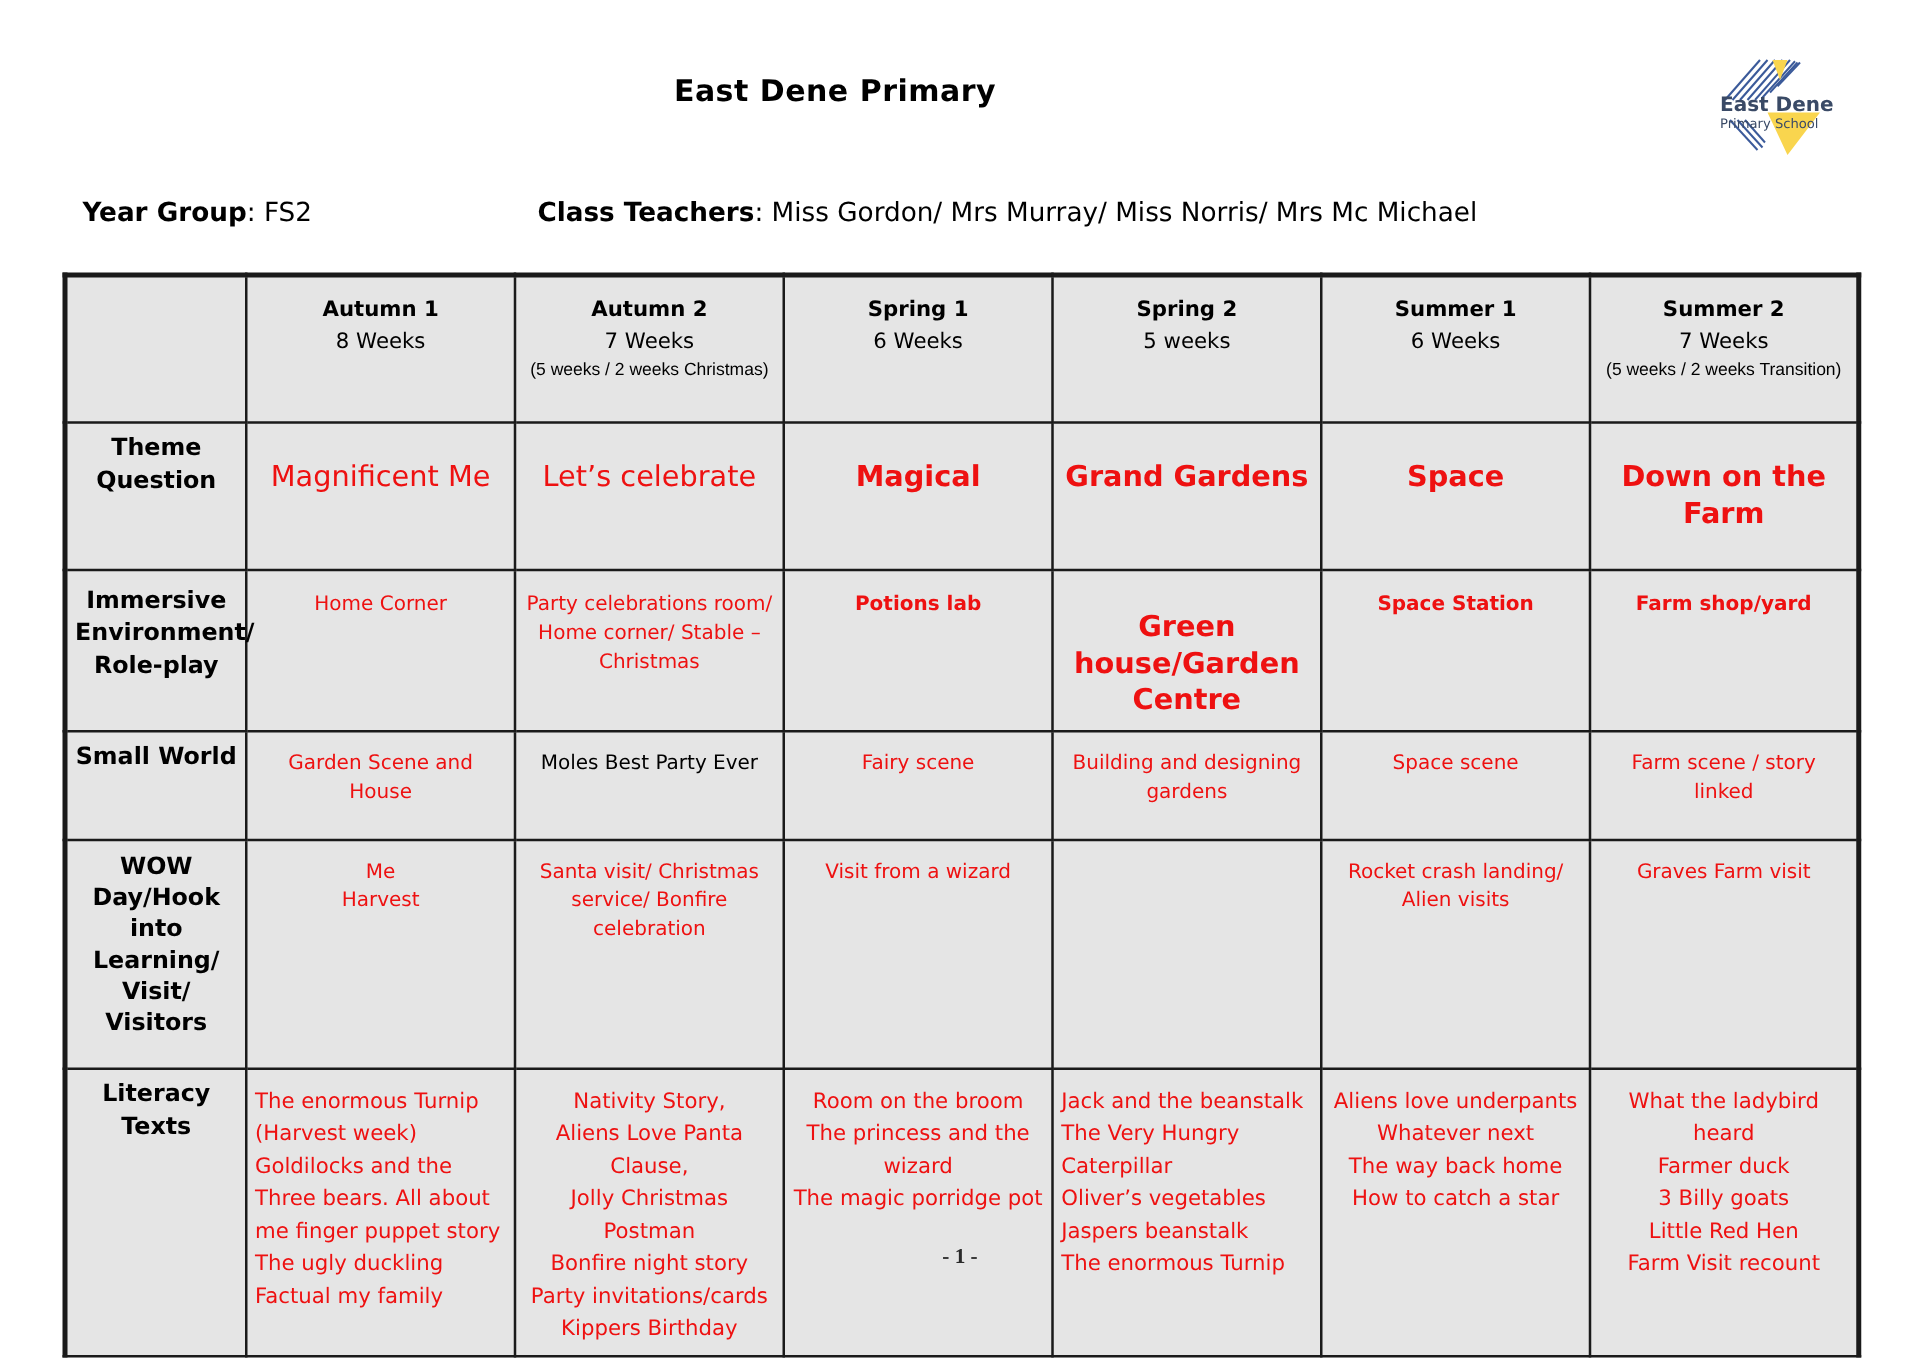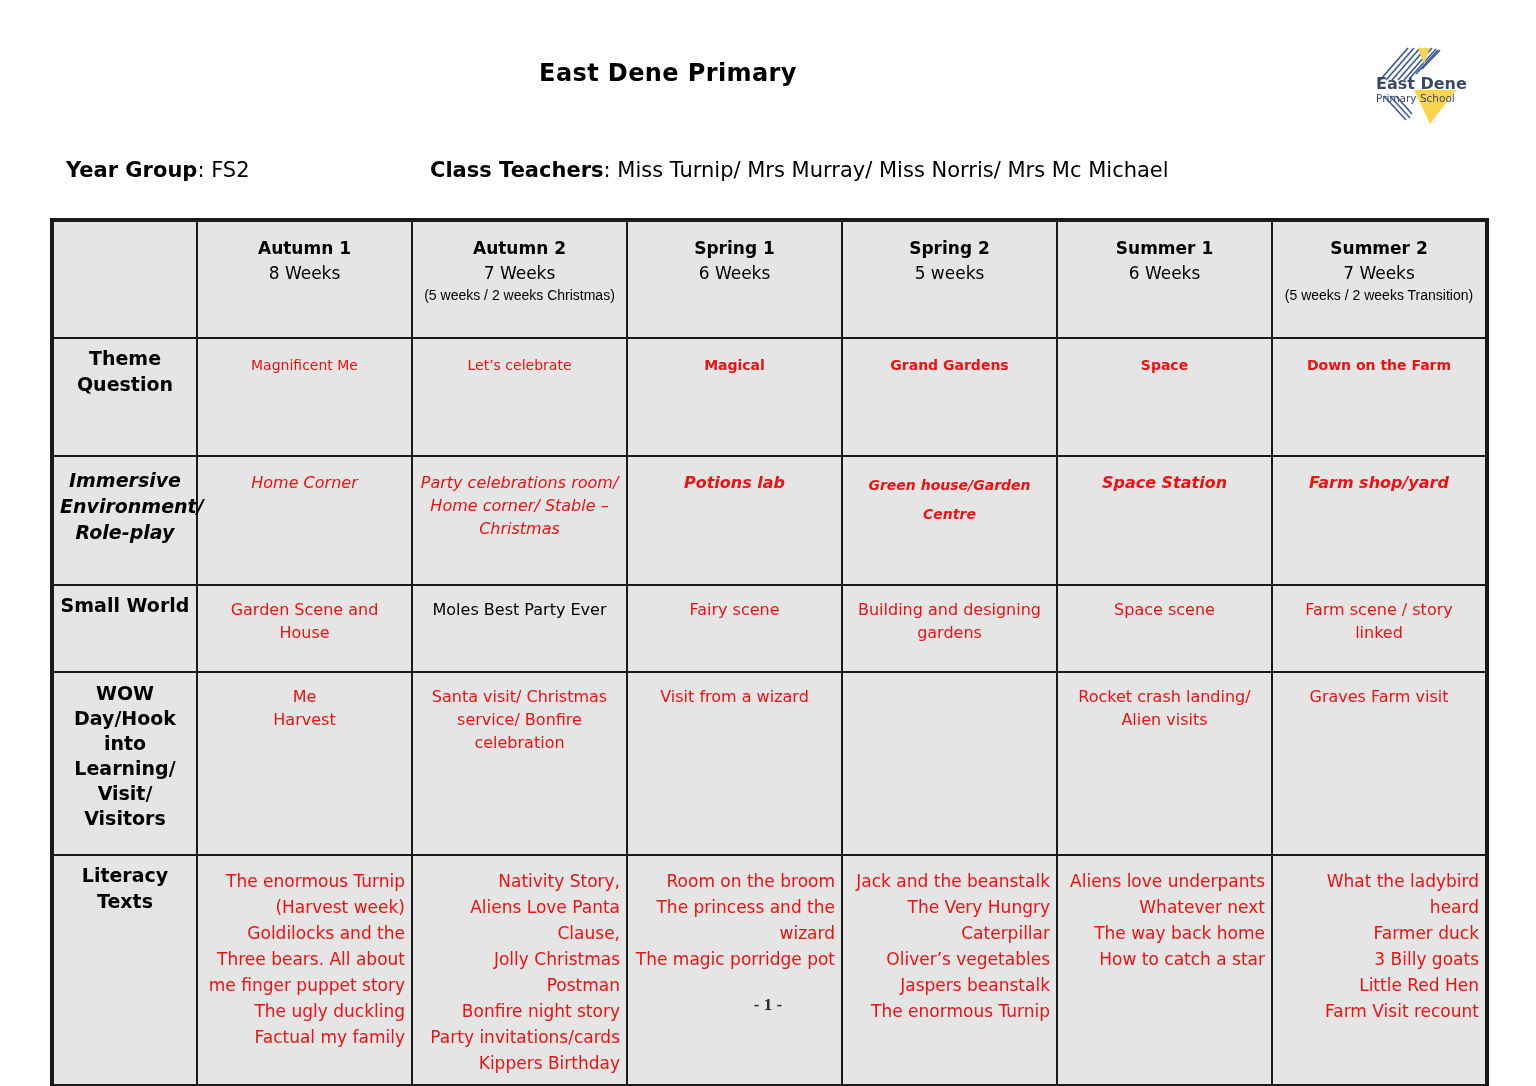--- a/index.html
+++ b/index.html
@@ -145,36 +145,36 @@
   
   .cell-txt {
     font-family: "DejaVu Sans", sans-serif;
     font-size: 17px;
     line-height: 24px;
     white-space: pre-line;
   }
   .red    { color: #ee1111; }
   .black  { color: #000000; }
   .bold   { font-weight: bold; }
-  .big    { font-size: 14px; line-height: 29px; }
+  .big    { font-size: 23px; line-height: 29px; margin-top: 17px; }
   .small  { font-size: 16px; line-height: 23px; }
   .left   { text-align: left; }
 
   
   .r-theme     td { height: 102px; }
-  .r-immersive td { height: 109px; font-style: italic; }
+  .r-immersive td { height: 109px; }
   .r-smallworld td { height: 71px; }
   .r-wow       td { height: 165px; }
   .r-literacy  td { height: 174px; }
 
   .r-theme .cell-txt      { padding-top: 6px; }
   .r-immersive .cell-txt  { padding-top: 8px; }
   .r-smallworld .cell-txt { padding-top: 6px; }
   .r-wow .cell-txt        { padding-top: 6px; }
-  .r-literacy .cell-txt   { padding-top: 6px; font-size: 17px; line-height: 26px; text-align: right; }
+  .r-literacy .cell-txt   { padding-top: 6px; font-size: 17px; line-height: 26px; }
 
   .r-wow .row-label       { line-height: 25px; padding-top: 8px; }
   .r-immersive .row-label { padding-top: 10px; }
 
   
   .page-footer {
     position: absolute;
     left: 0;
     top: 995px;
     width: 1536px;
@@ -216,21 +216,21 @@
       <text x="16" y="51" font-family="DejaVu Sans, sans-serif" font-size="16" font-weight="bold" fill="#3a4a66">East Dene</text>
       <text x="16" y="64" font-family="DejaVu Sans, sans-serif" font-size="10.5" fill="#3a4a66">Primary School</text>
     </svg>
   </div>
 
   <div class="meta-row">
     <div class="meta-yeargroup">
       <span class="meta-label">Year Group</span><span class="meta-value">: FS2</span>
     </div>
     <div class="meta-teachers">
-      <span class="meta-label">Class Teachers</span><span class="meta-value">: Miss Turnip/ Mrs Murray/ Miss Norris/ Mrs Mc Michael</span>
+      <span class="meta-label">Class Teachers</span><span class="meta-value">: Miss Gordon/ Mrs Murray/ Miss Norris/ Mrs Mc Michael</span>
     </div>
   </div>
 
   <table class="plan-table">
     <colgroup>
       <col class="c-label">
       <col class="c-term">
         <col class="c-term">
         <col class="c-term">
       <col class="c-term">

